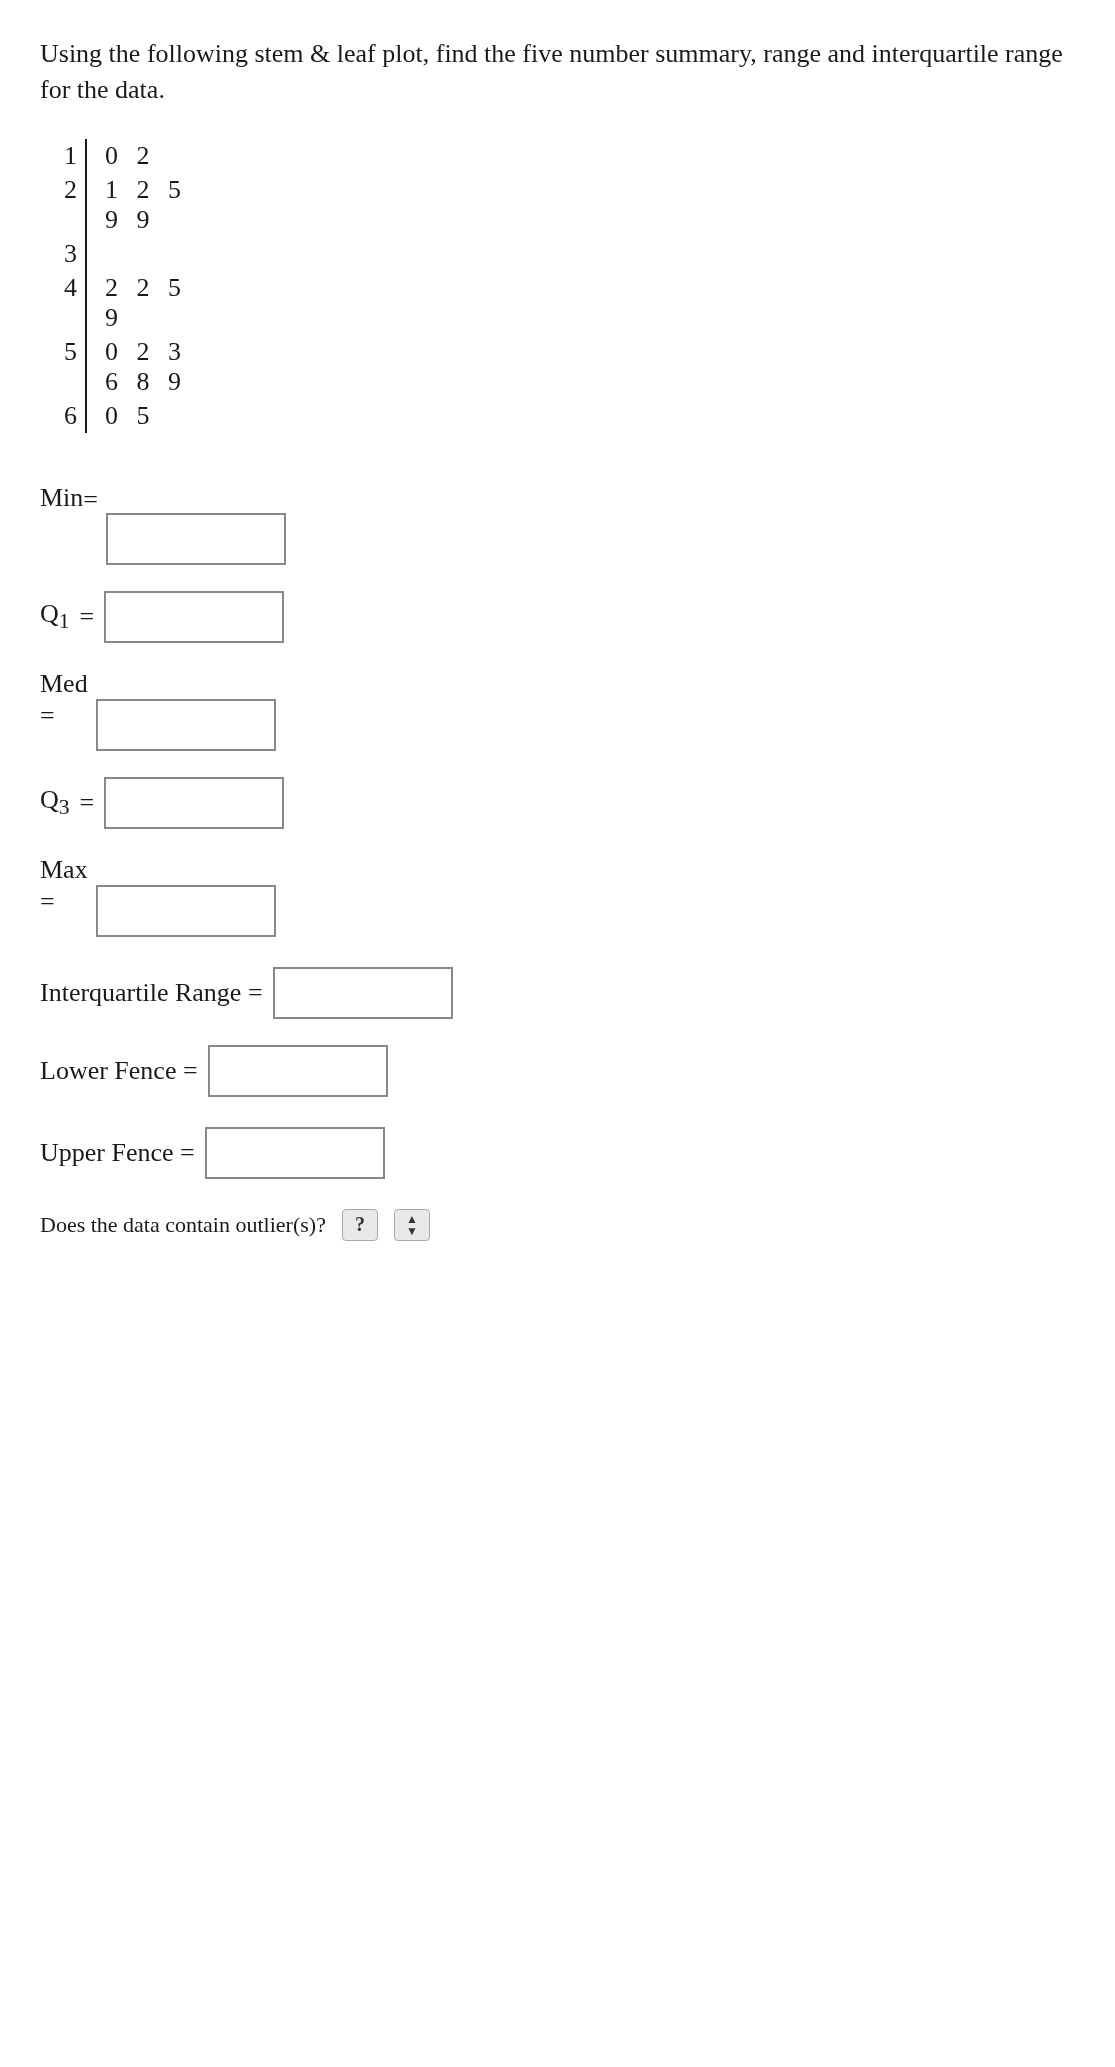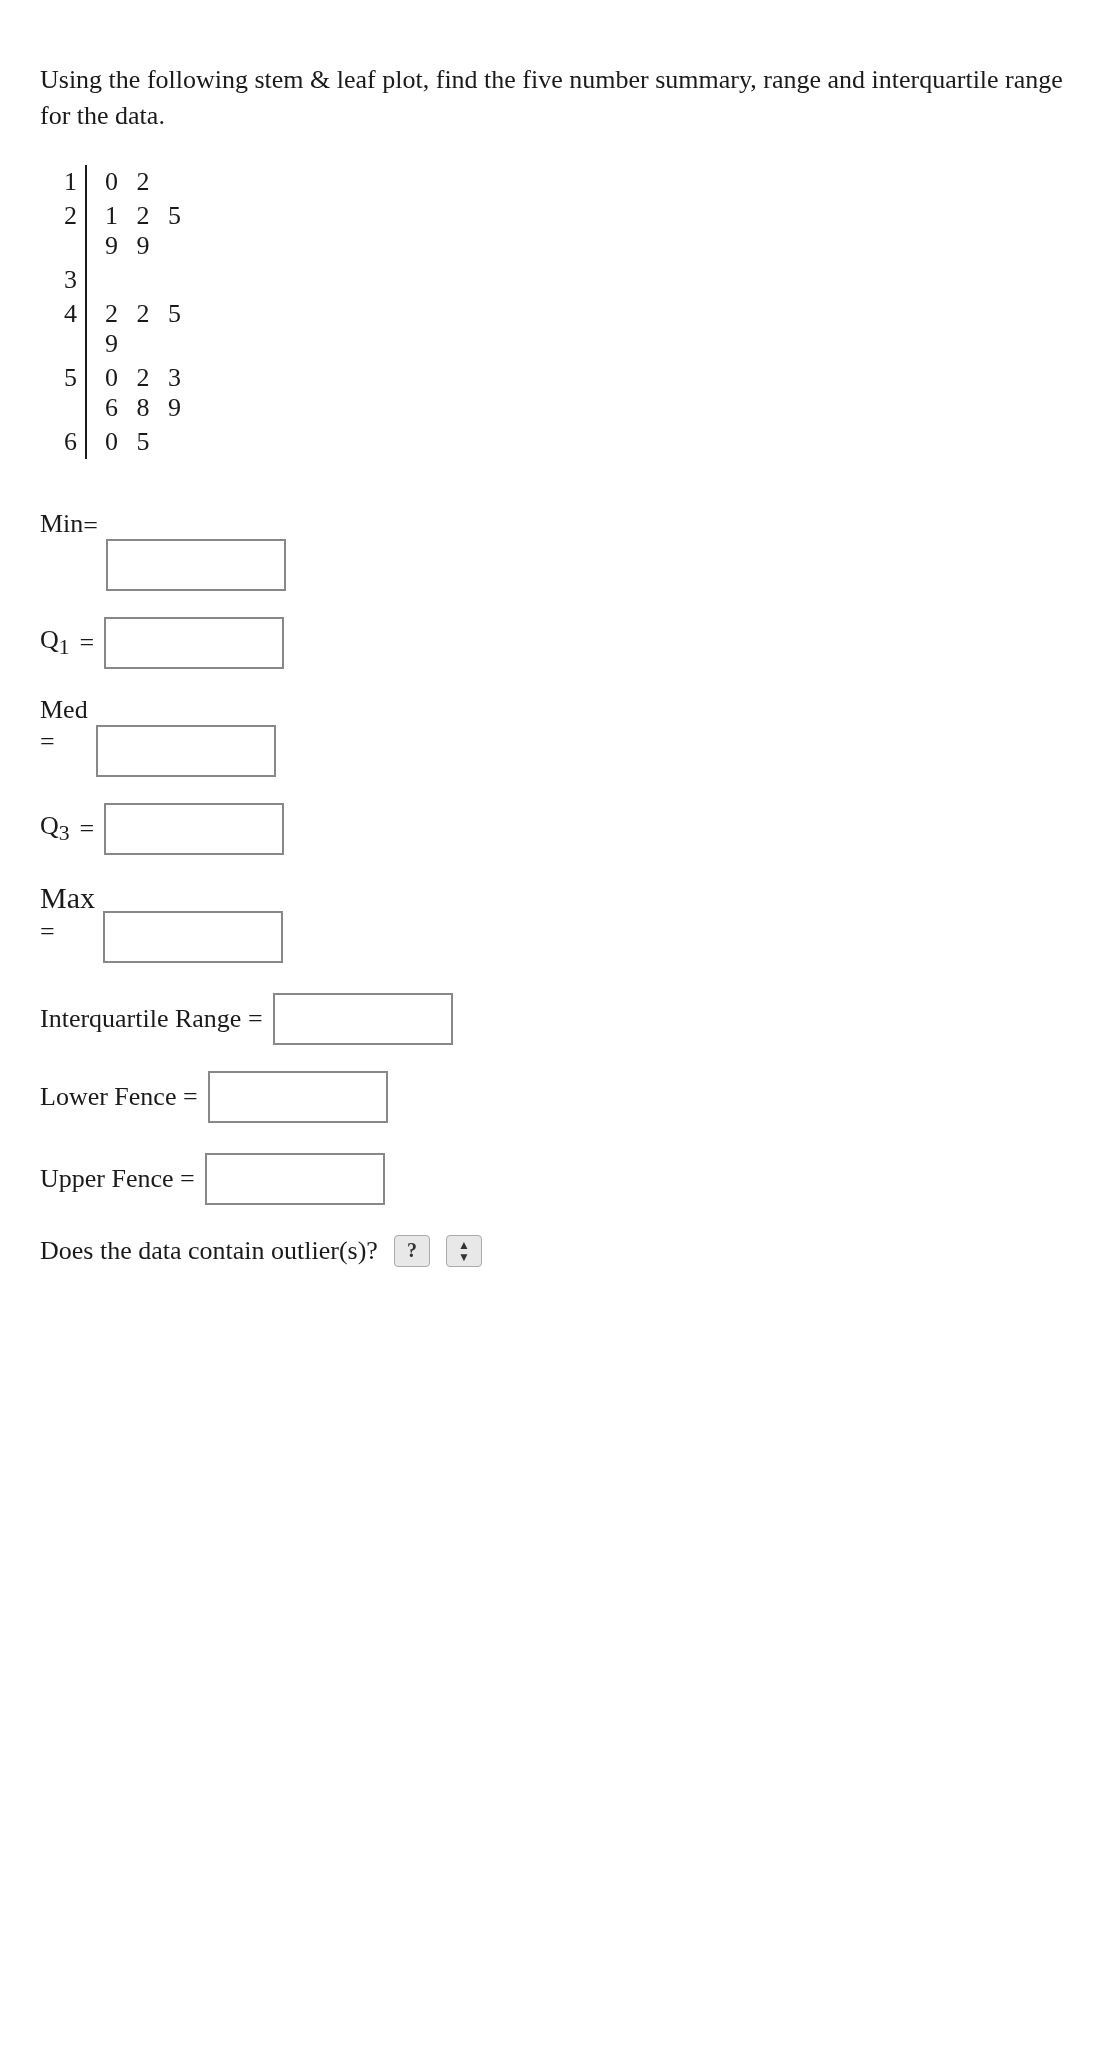--- a/index.html
+++ b/index.html
@@ -16,21 +16,20 @@
       padding: 36px 40px;
       width: 1115px;
       min-height: 2067px;
     }
 
     .instruction-text {
       font-size: 26px;
       line-height: 1.4;
       margin-bottom: 30px;
       font-family: Georgia, serif;
-      margin-top: 26px;
     }
 
     .stem-leaf-table {
       display: table;
       border-collapse: collapse;
       margin-bottom: 50px;
       margin-left: 10px;
     }
 
     .stem-row {
@@ -221,21 +220,21 @@
   </div>
 
   <div class="form-row">
     <span style="font-size:26px;">Q<sub>3</sub></span>
     <span style="font-size:26px; margin: 0 10px;">=</span>
     <input type="text" class="answer-box" style="">
   </div>
 
   <div class="row-stacked" style="margin-bottom:30px;">
     <div style="display:flex; flex-direction:column; align-items:flex-start; margin-right:8px;">
-      <span style="font-size:30px;">Max</span>
+      <span style="font-size:26px;">Max</span>
       <span style="font-size:26px; margin-top:2px;">=</span>
     </div>
     <input type="text" class="answer-box" style="margin-top: 30px;">
   </div>
 
 
   <div class="interquartile-row" style="margin-top:10px;">
     <span style="font-size:26px; margin-right:10px;">Interquartile Range =</span>
     <input type="text" class="answer-box" style="">
   </div>
@@ -244,21 +243,21 @@
     <span style="font-size:26px; margin-right:10px;">Lower Fence =</span>
     <input type="text" class="answer-box" style="">
   </div>
 
   <div class="fence-row" style="margin-top:10px;">
     <span style="font-size:26px; margin-right:10px;">Upper Fence =</span>
     <input type="text" class="answer-box" style="">
   </div>
 
   <div class="outlier-row" style="margin-top:20px;">
-    <span style="font-size:26px;">Does the data contain outlier(s)?</span>
+    <span style="font-size:22px;">Does the data contain outlier(s)?</span>
     <span class="question-badge">?</span>
     <span class="spinner-badge">
       <span class="spinner-arrow">▲</span>
       <span class="spinner-arrow">▼</span>
     </span>
   </div>
 
 </div>
 
 </body></html>

